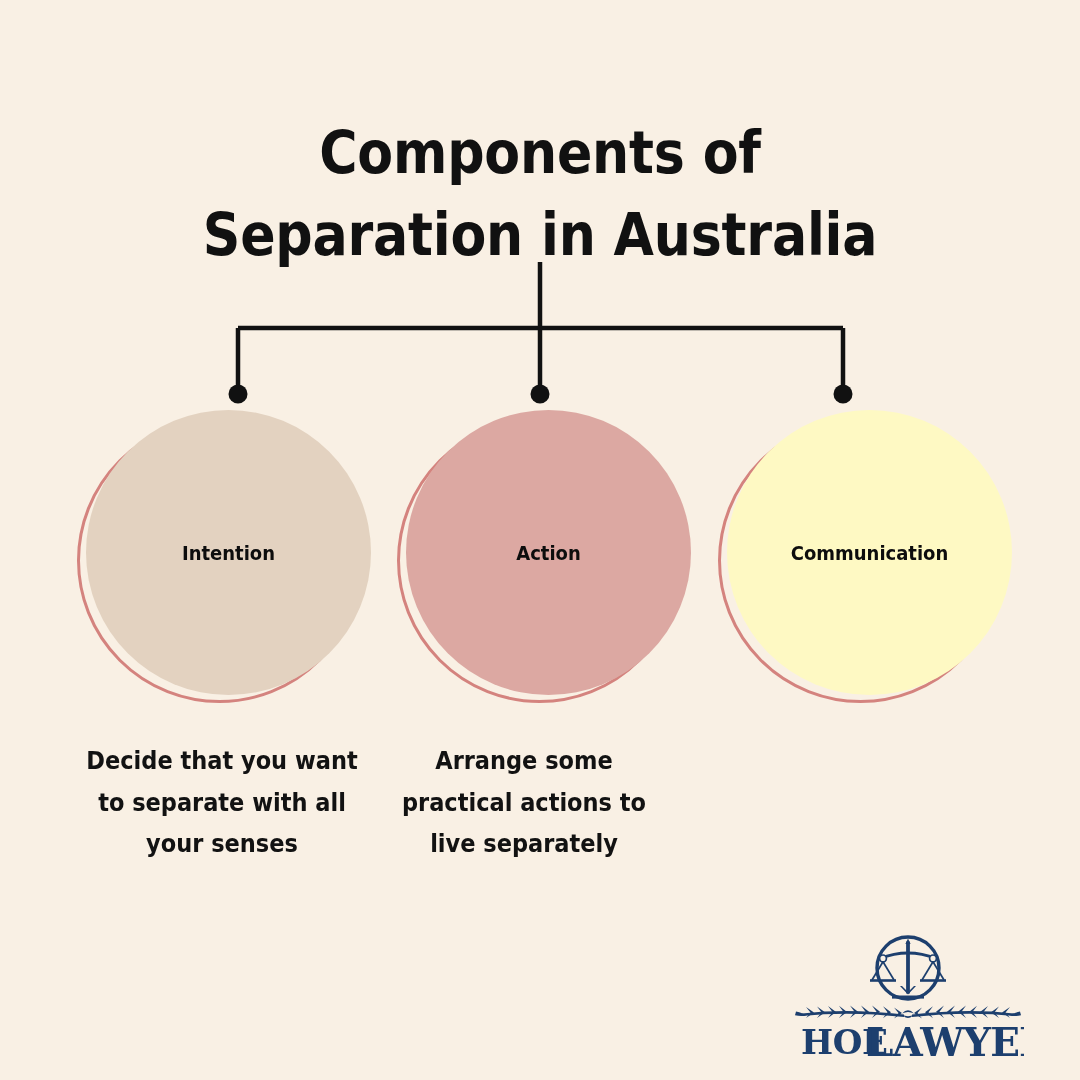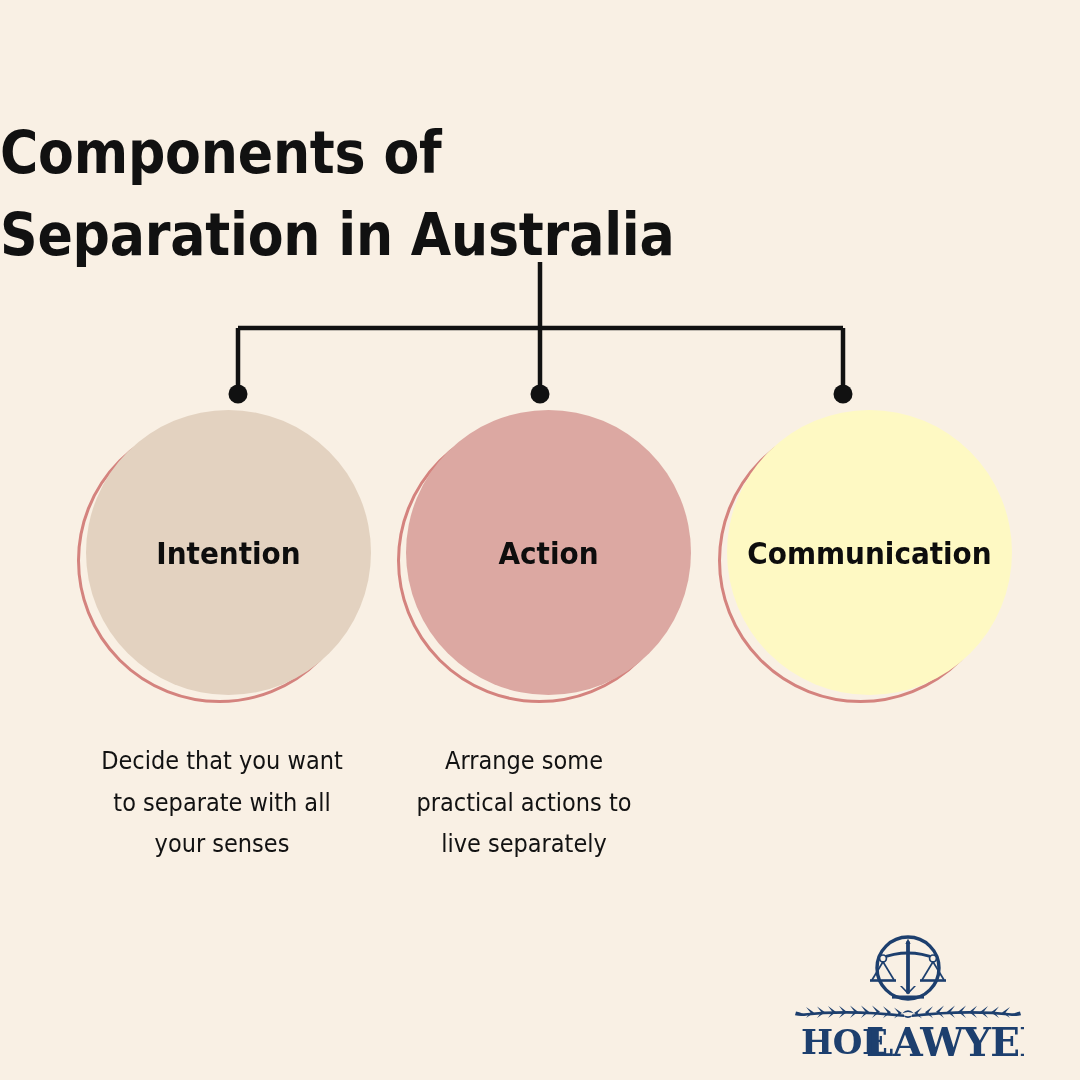--- a/index.html
+++ b/index.html
@@ -22,20 +22,21 @@
     width: 1080px;
     height: 1080px;
   }
 
   
   .title {
     position: absolute;
     left: 0;
     top: 112px;
     width: 1080px;
+    text-align: center;
     font-size: 58px;
     font-weight: bold;
     line-height: 1.42;
     letter-spacing: -0.2px;
     color: #111111;
     font-family: "DejaVu Sans Condensed", "Liberation Sans", sans-serif;
     font-stretch: condensed;
   }
   .title .tline { display: block; }
 
@@ -83,36 +84,37 @@
     top: 6px;
     width: 285px;
     height: 285px;
     border-radius: 50%;
     box-sizing: border-box;
     display: flex;
     align-items: center;
     justify-content: center;
   }
   .disc-label {
-    font-size: 31px;
+    font-size: 20px;
     font-weight: bold;
     color: #0d0d0d;
     letter-spacing: 0px;
     text-align: center;
     font-family: "DejaVu Sans Condensed", "Liberation Sans", sans-serif;
     font-stretch: condensed;
   }
 
   
   .captions {
     position: absolute;
     left: 0;
     top: 740px;
     width: 1080px;
     height: 130px;
+    font-weight: bold;
   }
   .caption {
     position: absolute;
     top: 0;
     width: 300px;
     text-align: center;
     font-size: 25px;
     line-height: 1.66;
     color: #121212;
     font-family: "DejaVu Sans Condensed", "Liberation Sans", sans-serif;

